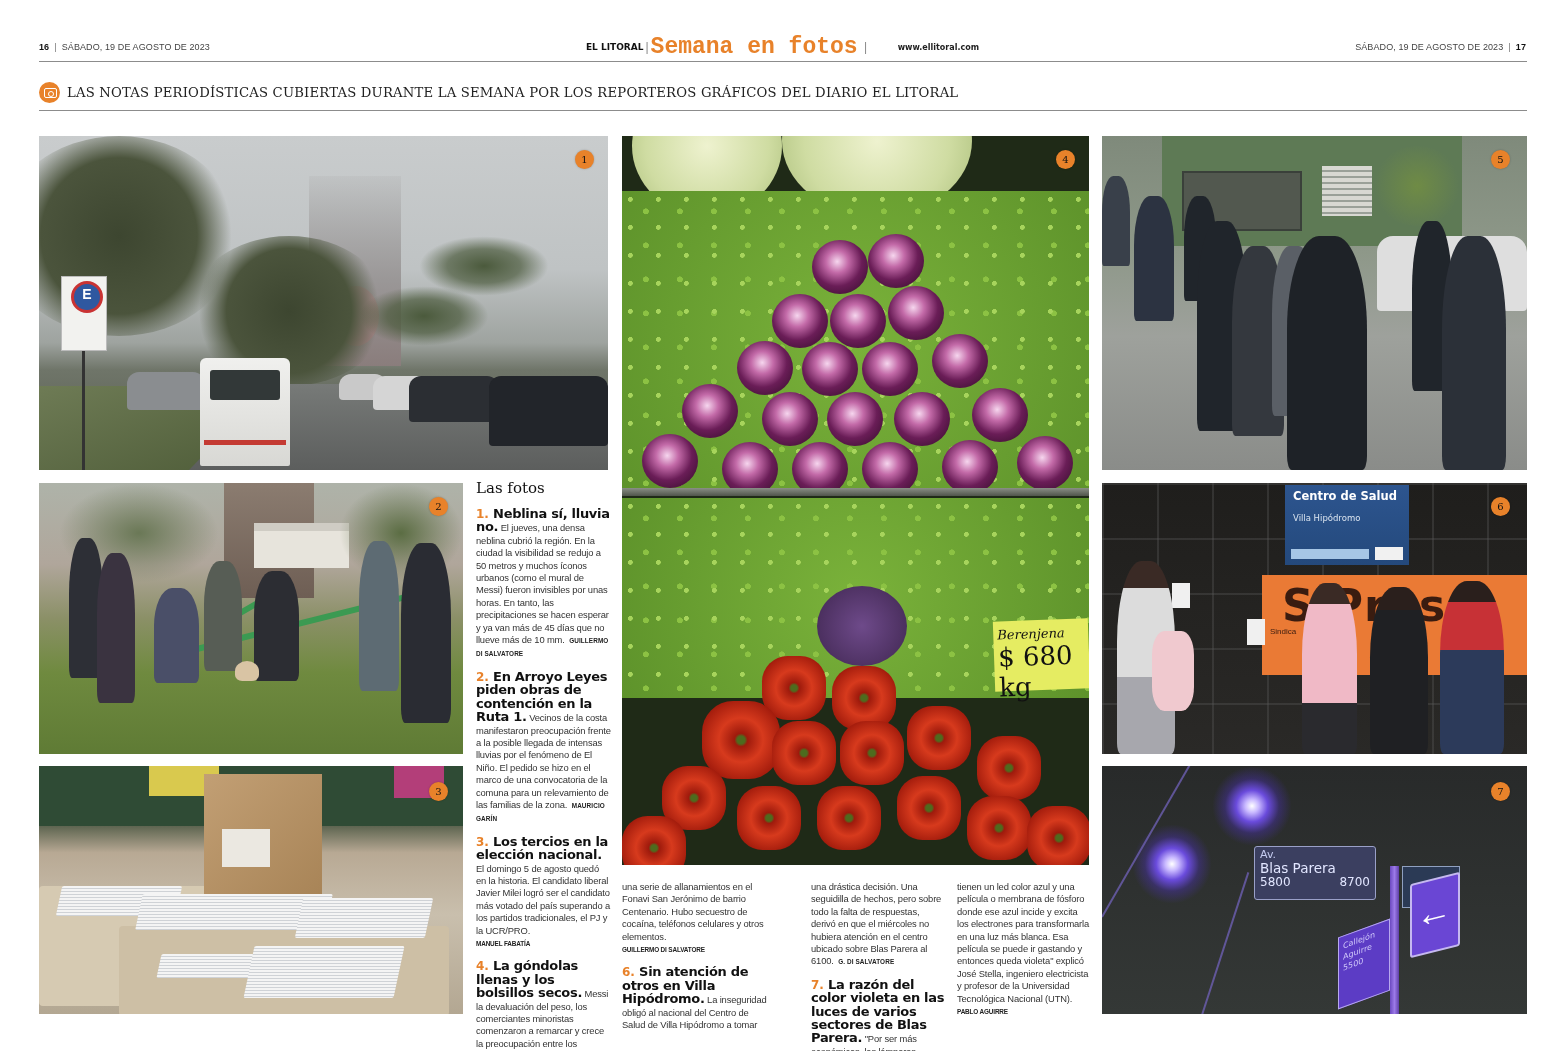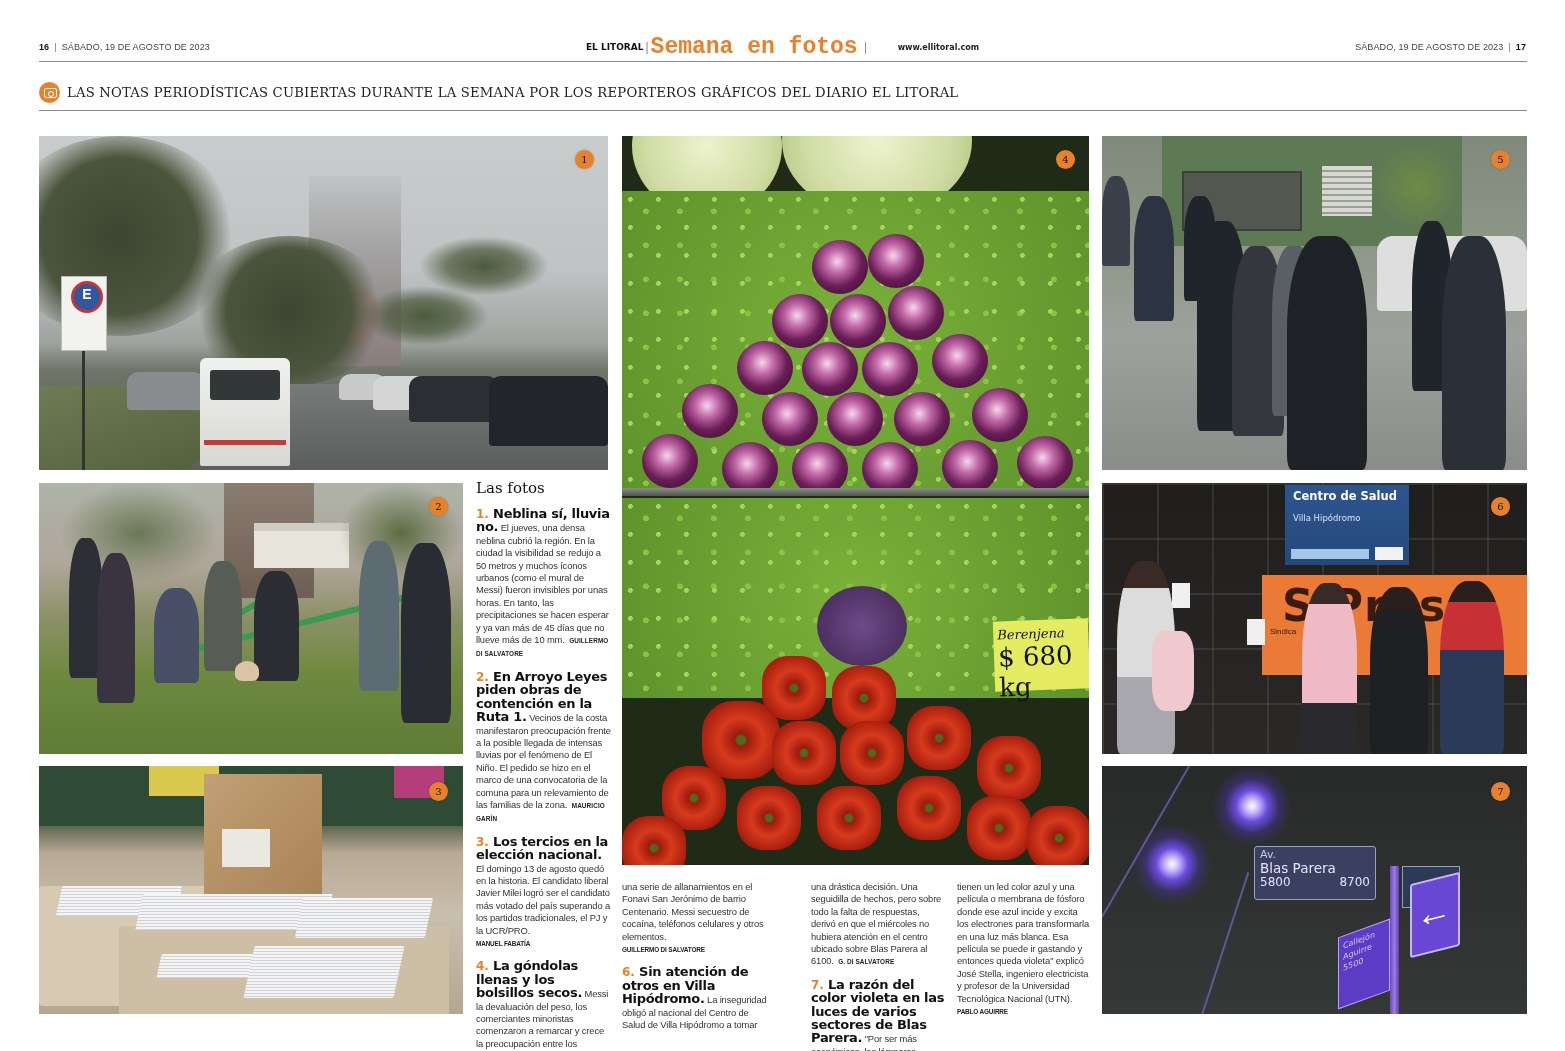--- a/index.html
+++ b/index.html
@@ -331,39 +331,39 @@
   </p>
   <p>
     <span class="n">2.</span>
     <span class="h">En Arroyo Leyes piden obras de contención en la Ruta 1.</span>
     <span>Vecinos de la costa manifestaron preocupación frente a la posible llegada de intensas lluvias por el fenómeno de El Niño. El pedido se hizo en el marco de una convocatoria de la comuna para un relevamiento de las familias de la zona.</span>
     <span class="cr">MAURICIO GARÍN</span>
   </p>
   <p>
     <span class="n">3.</span>
     <span class="h">Los tercios en la elección nacional.</span>
-    <span>El domingo 13 de agosto quedó en la historia. El candidato liberal Javier Milei logró ser el candidato más votado del país superando a los partidos tradicionales, el PJ y la UCR/PRO.</span>
+    <span>El domingo 5 de agosto quedó en la historia. El candidato liberal Javier Milei logró ser el candidato más votado del país superando a los partidos tradicionales, el PJ y la UCR/PRO.</span>
     <span class="crb">MANUEL FABATÍA</span>
   </p>
   <p>
     <span class="n">4.</span>
     <span class="h">La góndolas llenas y los bolsillos secos.</span>
     <span>Messi la devaluación del peso, los comerciantes minoristas comenzaron a remarcar y crece la preocupación entre los consumidores.</span>
     <span class="cr">PABLO AGUIRRE</span>
   </p>
   <p class="nogap">
     <span class="n">5.</span>
     <span class="h">Cayó el jefe de una banda narco junto a tres "soldaditos".</span>
     
   </p>
 </div>
 
 <div class="col col-b">
   <p>
-    <span>una serie de allanamientos en el Fonavi San Jerónimo de barrio Centenario. Messi secuestro de cocaína, teléfonos celulares y otros elementos.</span>
+    <span>una serie de allanamientos en el Fonavi San Jerónimo de barrio Centenario. Hubo secuestro de cocaína, teléfonos celulares y otros elementos.</span>
     <span class="crb">GUILLERMO DI SALVATORE</span>
   </p>
   <p class="nogap">
     <span class="n">6.</span>
     <span class="h">Sin atención de otros en Villa Hipódromo.</span>
     <span>La inseguridad obligó al nacional del Centro de Salud de Villa Hipódromo a tomar</span>
   </p>
 </div>
 
 <div class="col col-c">

